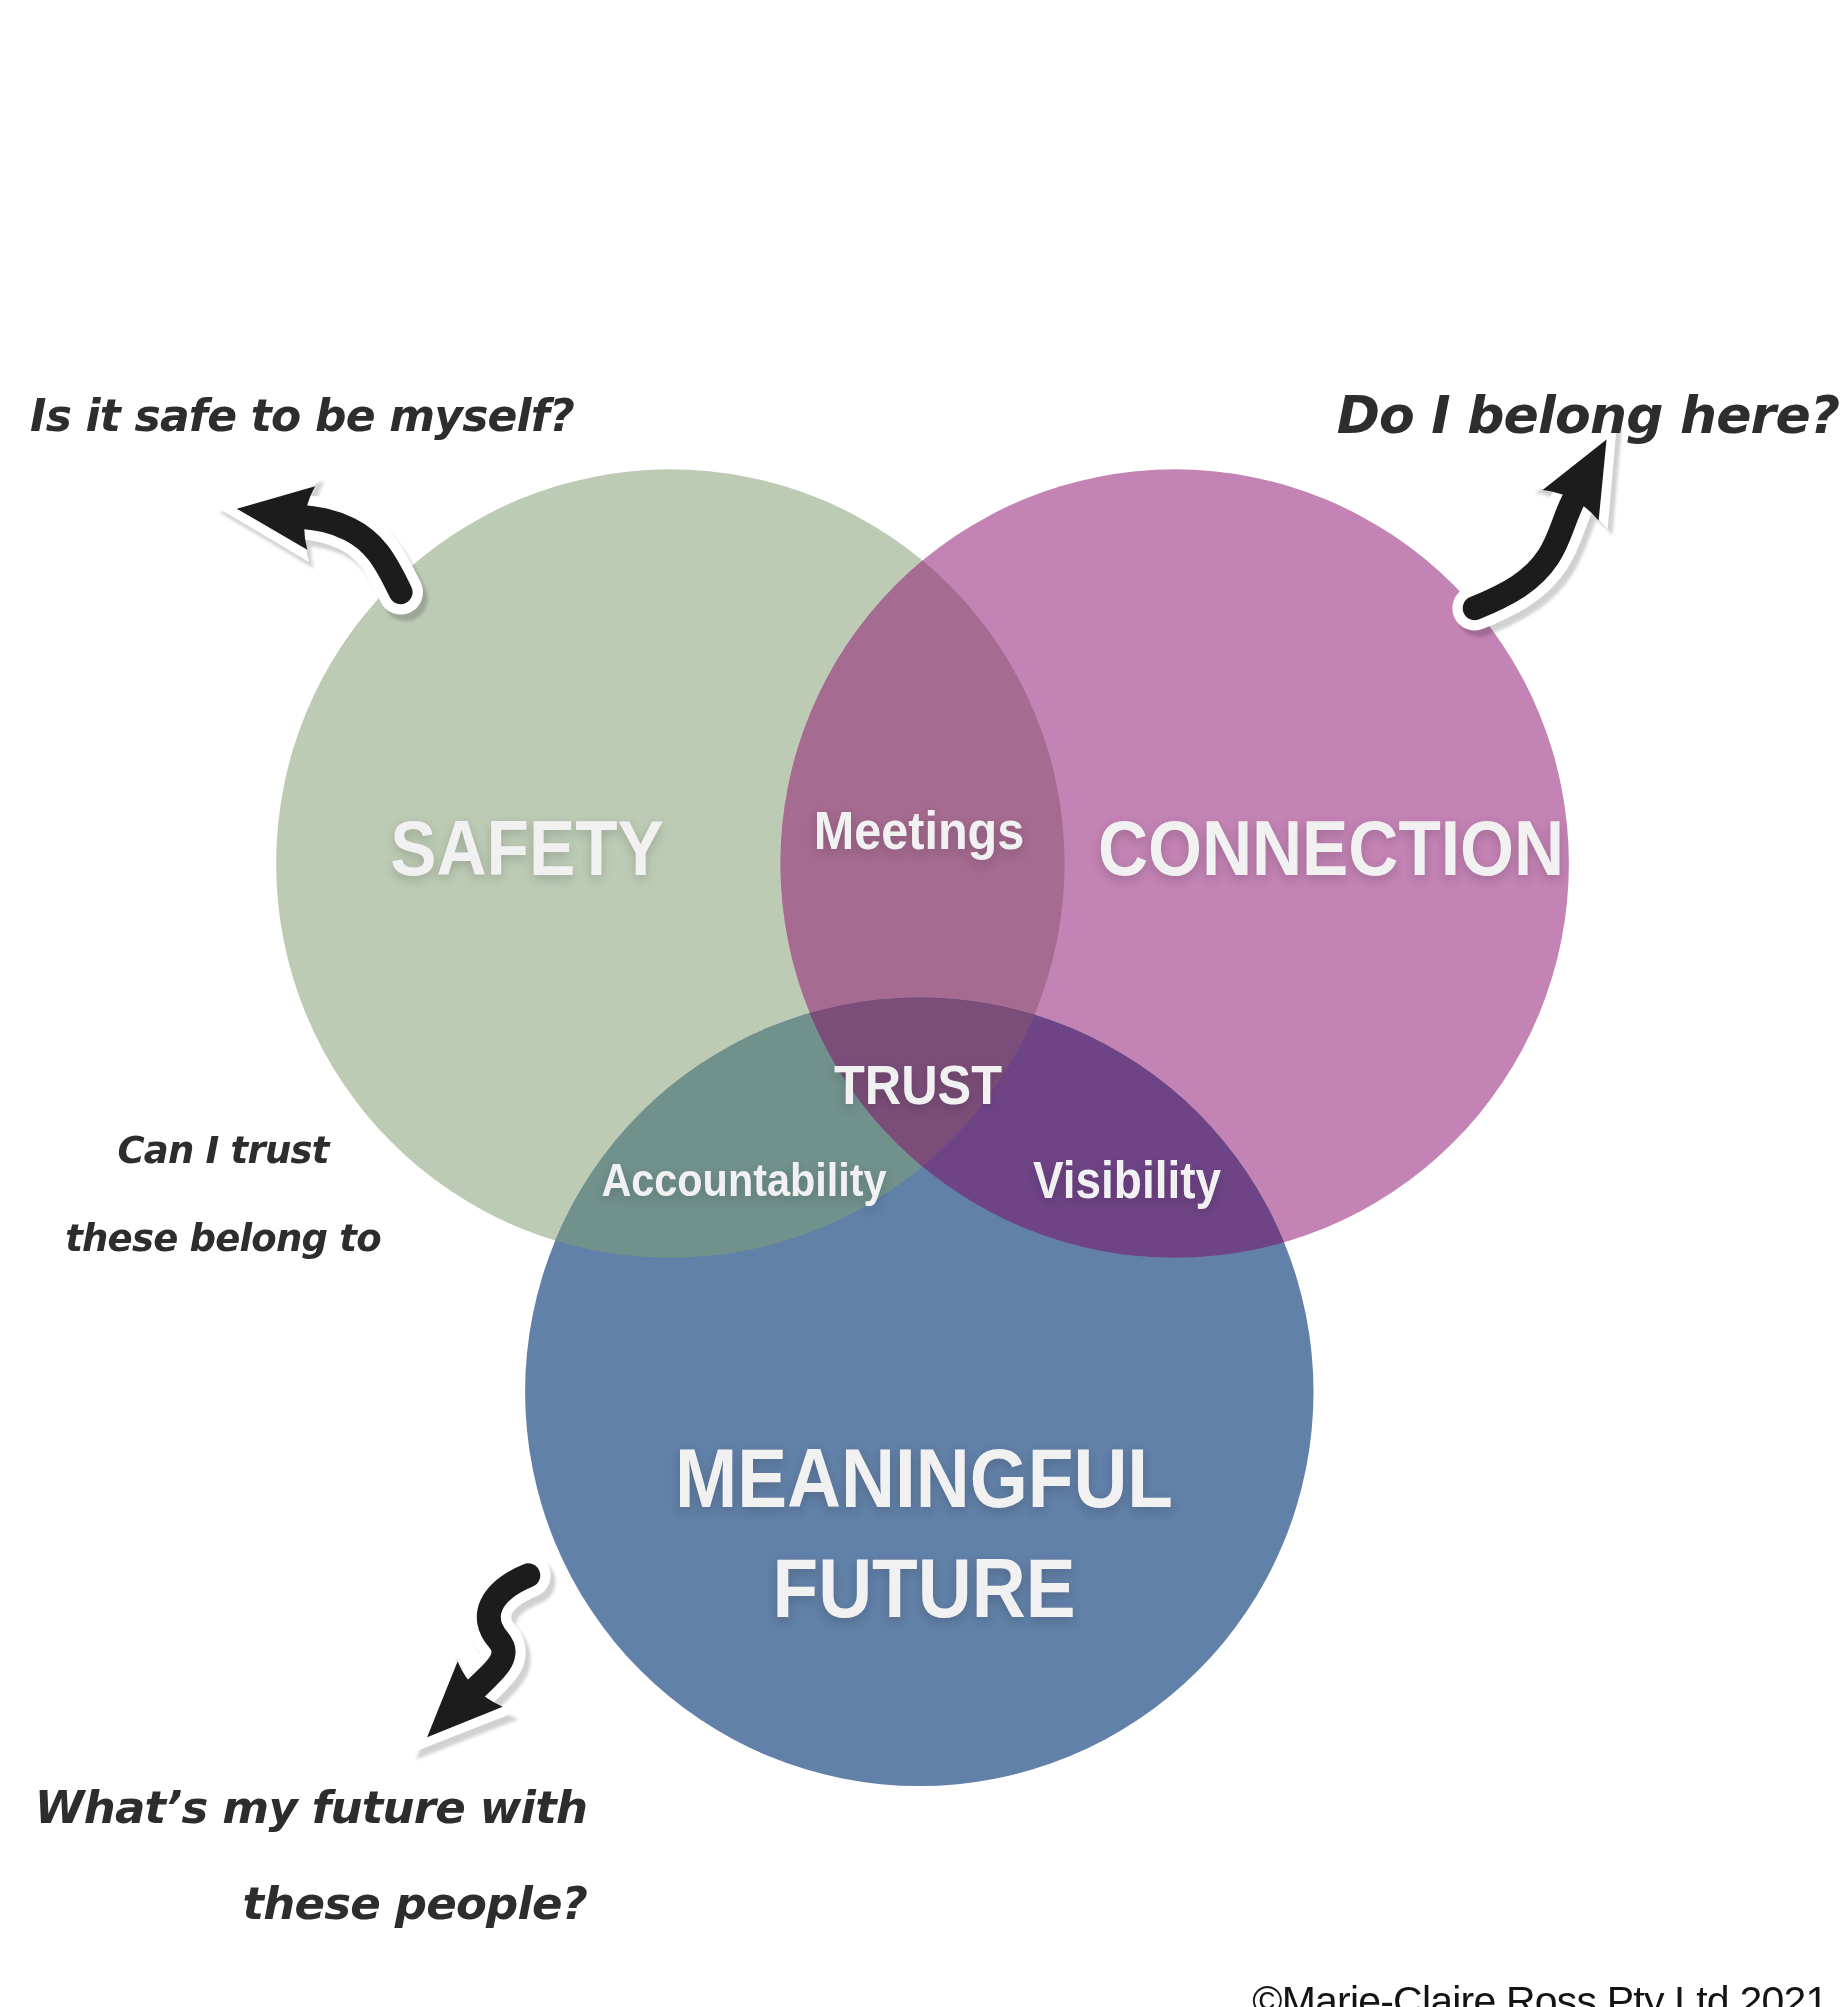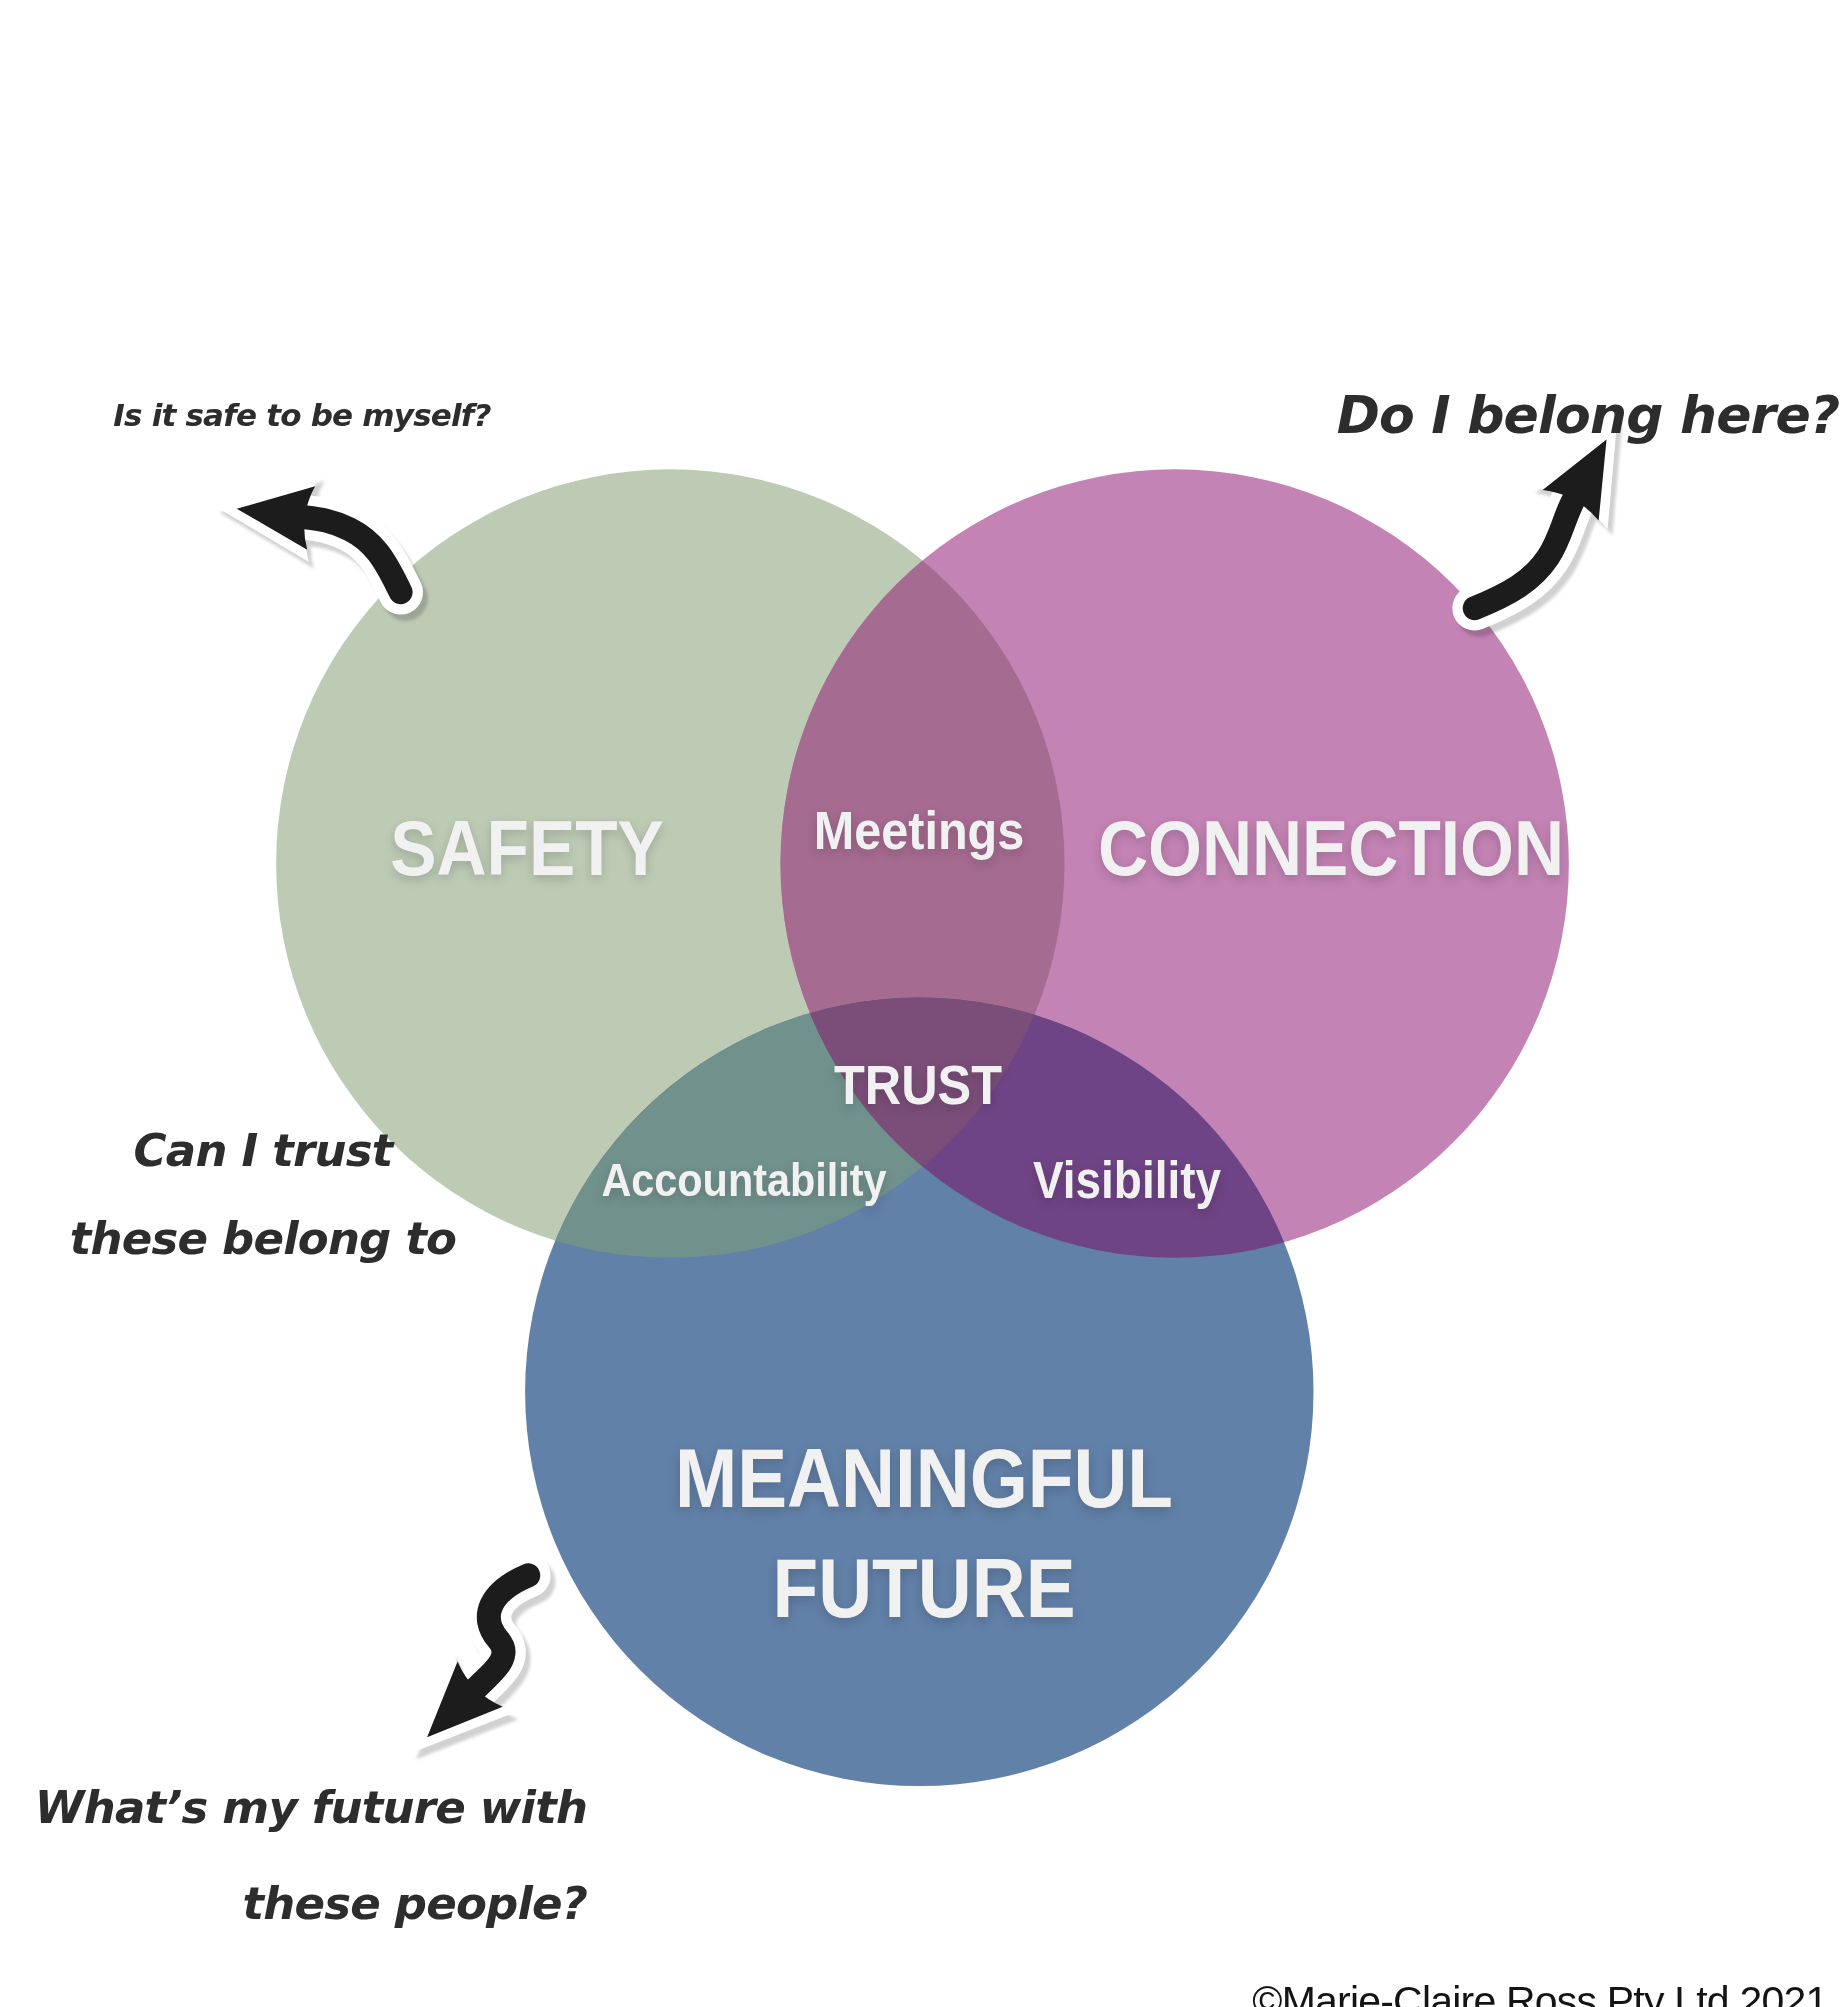--- a/index.html
+++ b/index.html
@@ -39,23 +39,23 @@
     position: absolute;
     transform: translate(-50%, -50%);
     font-family: "DejaVu Sans", sans-serif;
     font-style: italic;
     font-weight: 700;
     color: #2d2d2d;
     white-space: nowrap;
     text-align: center;
     letter-spacing: -0.8px;
   }
-  .hand-safety  { left: 302px;  top: 415px;  font-size: 31px; }
+  .hand-safety  { left: 302px;  top: 415px;  font-size: 44px; }
   .hand-connect { left: 1588px; top: 415px;  font-size: 52px; }
-  .hand-trust   { left: 223px;  top: 1195px; font-size: 45px; line-height: 88px; margin-left: 40px; }
+  .hand-trust   { left: 223px;  top: 1195px; font-size: 37px; line-height: 88px; }
   .hand-future  { left: 311px;  top: 1856px; font-size: 45px; line-height: 96px; text-align: right; }
   
   .copyright {
     position: absolute;
     right: 17.6px;
     top: 1938px;
     font-size: 41px;
     font-weight: 400;
     letter-spacing: -0.8px;
     color: #141414;

